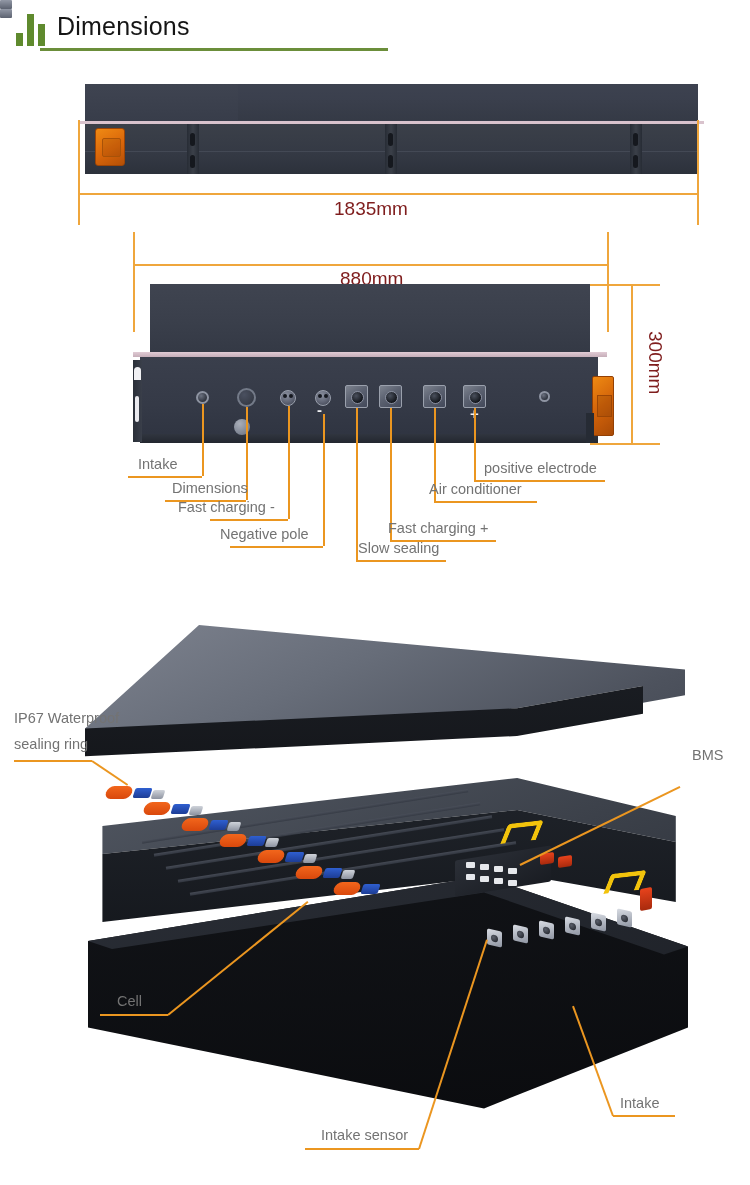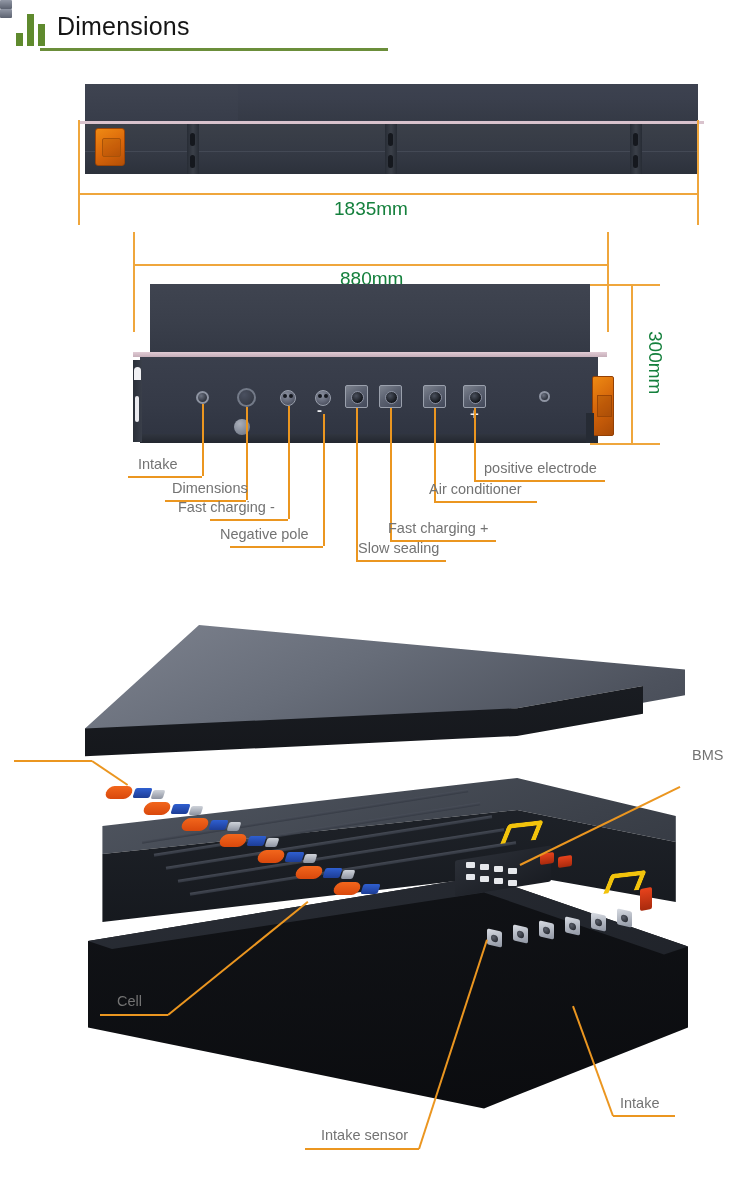--- a/index.html
+++ b/index.html
@@ -40,21 +40,21 @@
     position: absolute; left: 40px; top: 48px;
     width: 348px; height: 3px; background: #6b8e3a;
   }
 
   
   .dimline  { position: absolute; background: #efa63c; }
   .dimline.h { height: 2px; }
   .dimline.v { width: 2px; }
   .dimtext {
     position: absolute;
-    font-size: 19px; color: #15803d;
+    font-size: 19px; color: #7f1d1d;
     white-space: nowrap;
   }
   .dimtext.vert {
     writing-mode: vertical-rl;
     text-orientation: mixed;
   }
 
   .callout-label {
     position: absolute;
     font-size: 14.5px; color: #737373;
@@ -486,20 +486,24 @@
   <div class="yellow-handle" style="left:608px; top:272px"></div>
   <div class="redblock" style="left:640px; top:288px; width:12px; height:22px"></div>
 
   <div class="relay-part" style="left:487px; top:330px"></div>
   <div class="relay-part" style="left:513px; top:326px"></div>
   <div class="relay-part" style="left:539px; top:322px"></div>
   <div class="relay-part" style="left:565px; top:318px"></div>
   <div class="relay-part" style="left:591px; top:314px"></div>
   <div class="relay-part" style="left:617px; top:310px"></div>
 
+  <div class="callout-label" style="left:14px; top:105px; line-height:26px">
+    <span>IP67 Waterproof</span><br>
+    <span>sealing ring</span>
+  </div>
   <div class="lead h" style="left:14px; top:160px; width:78px"></div>
   <div class="lead-diag" style="left:92px; top:160px; width:43px; transform:rotate(34deg)"></div>
 
   <div class="callout-label" style="left:692px; top:147px">BMS</div>
   <div class="lead-diag" style="left:520px; top:264px; width:178px; transform:rotate(-26deg)"></div>
 
   <div class="callout-label" style="left:117px; top:393px">Cell</div>
   <div class="lead h" style="left:100px; top:414px; width:68px"></div>
   <div class="lead-diag" style="left:168px; top:414px; width:180px; transform:rotate(-39deg)"></div>
 

